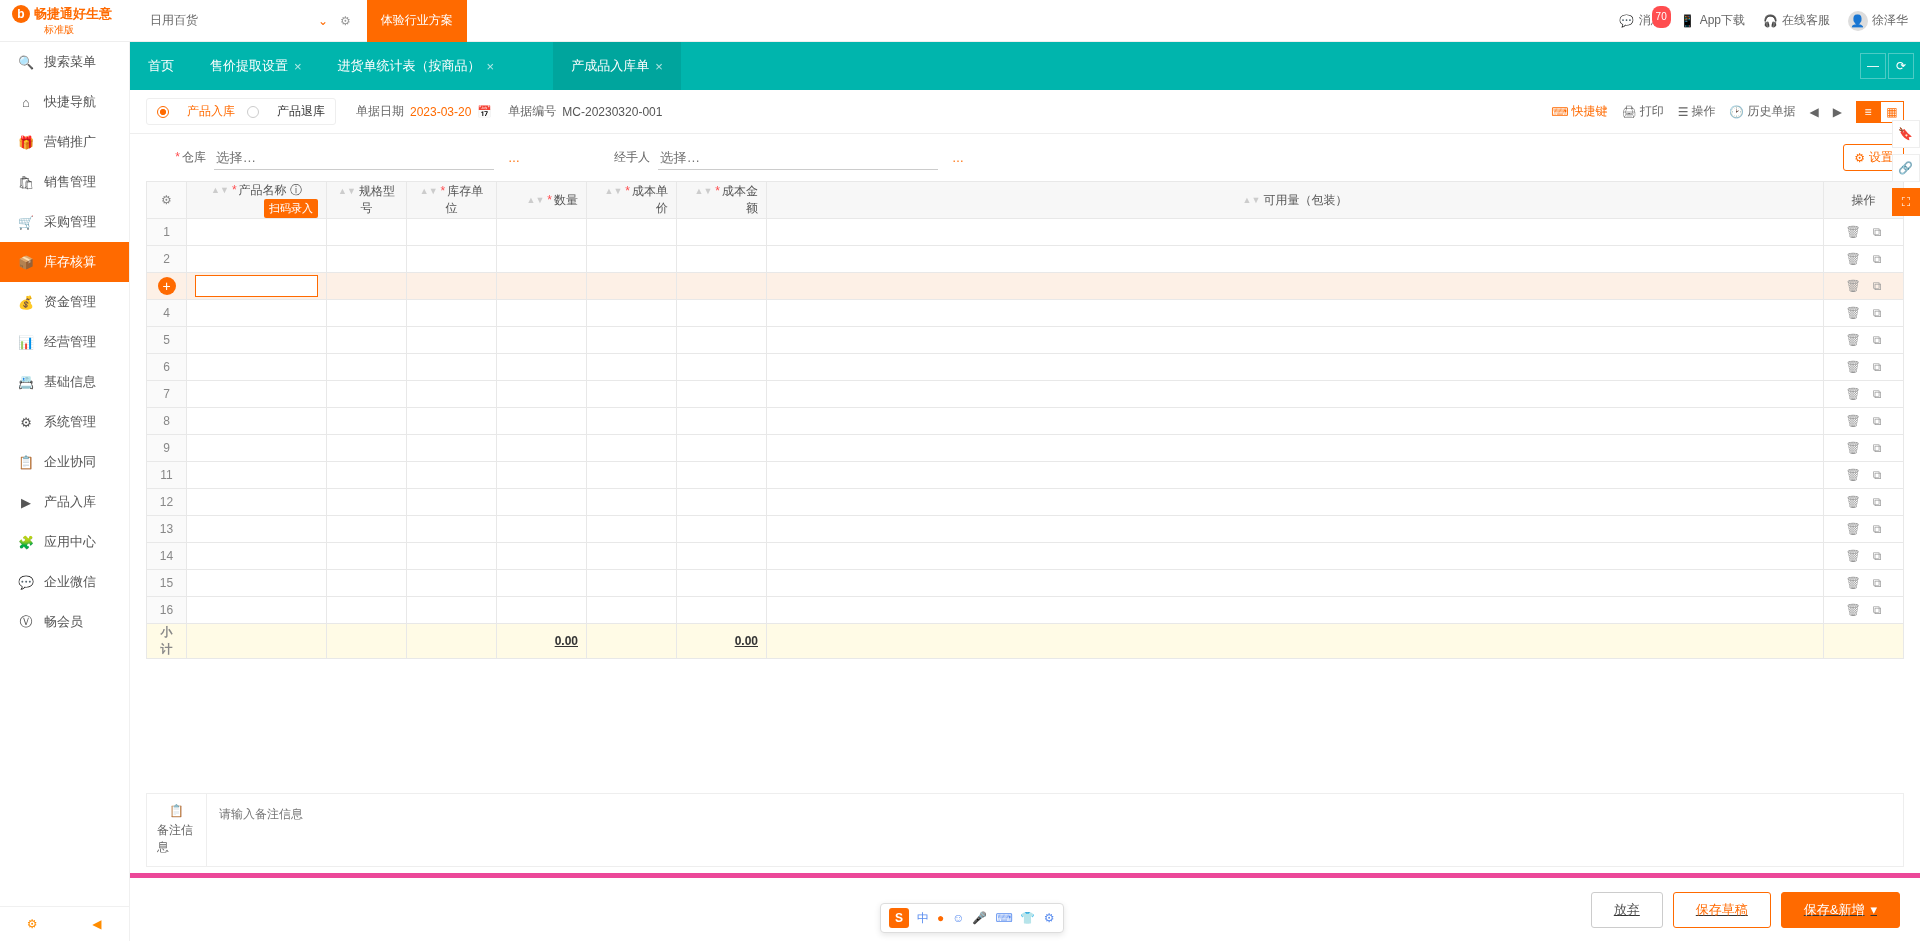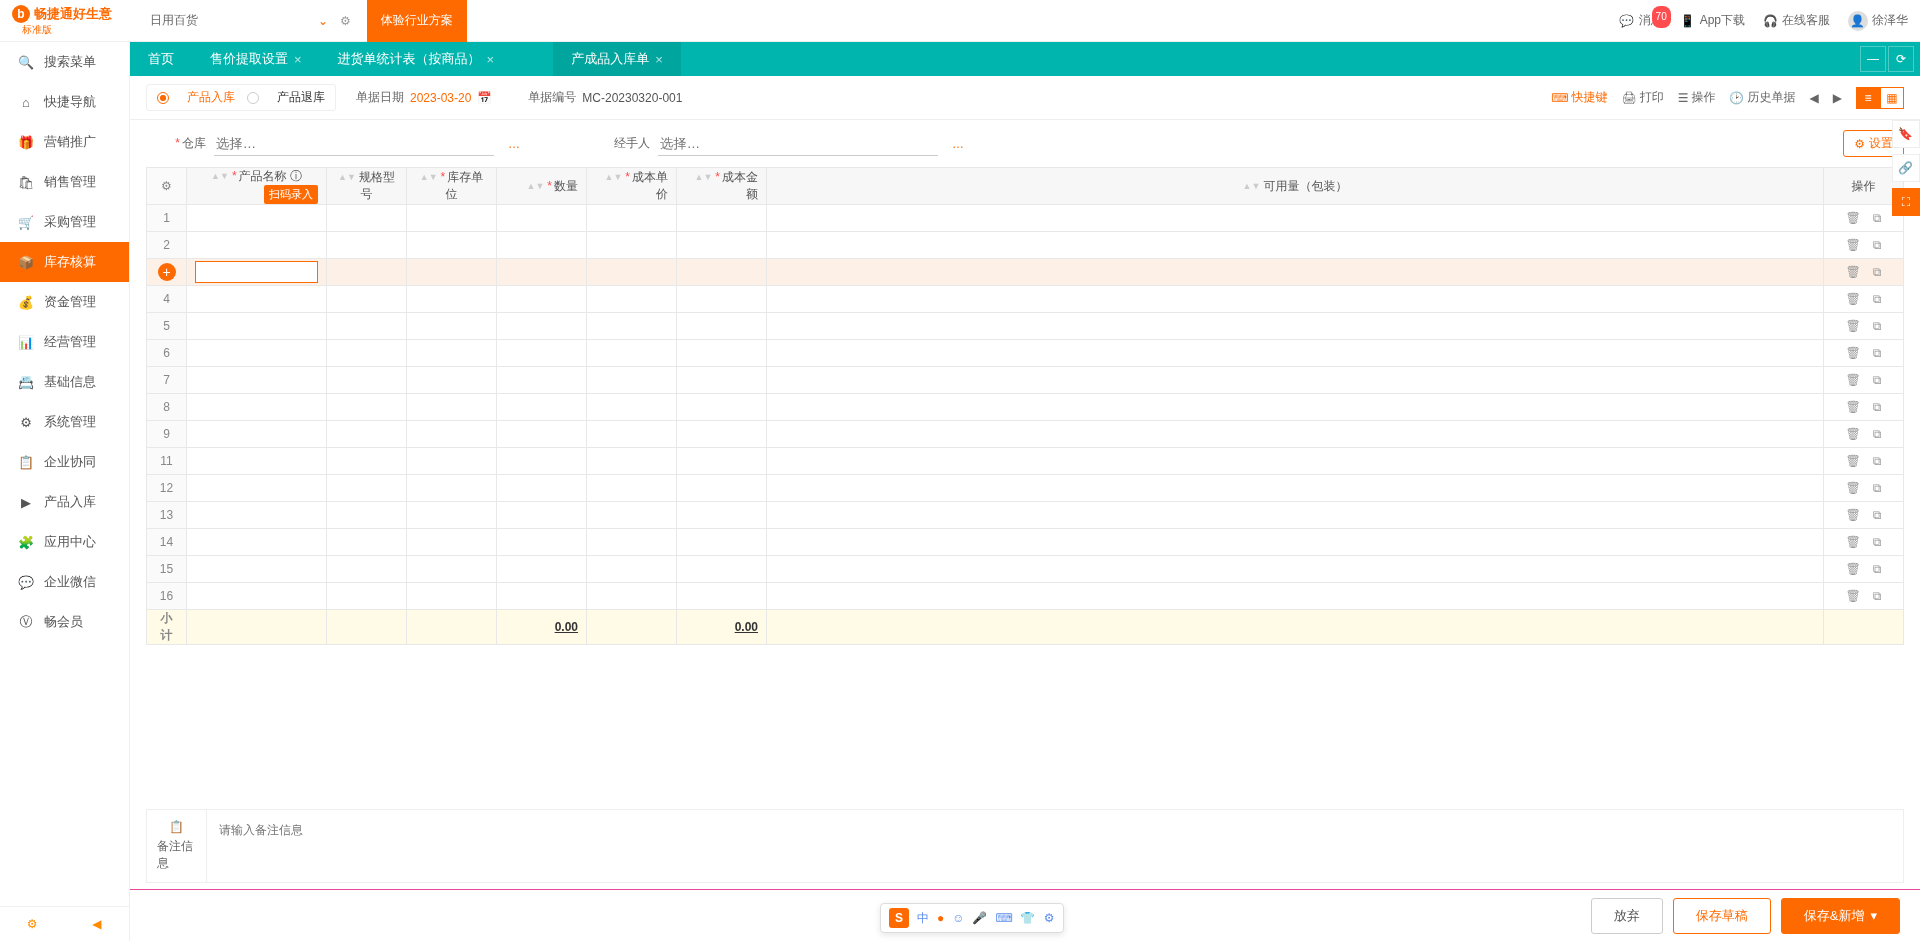--- a/index.html
+++ b/index.html
@@ -3,40 +3,40 @@
 <meta charset="utf-8">
 <style>
 * { margin: 0; padding: 0; box-sizing: border-box; font-family: "Microsoft YaHei", sans-serif; }
 body { font-size: 12px; color: #333; background: #fff; overflow: hidden; }
 
 .top-header { height: 42px; display: flex; align-items: center; padding: 0 12px; border-bottom: 1px solid #eee; }
 .logo-area { width: 118px; display: flex; flex-direction: column; align-items: flex-start; }
 .logo-row { display: flex; align-items: center; gap: 4px; }
 .logo-icon { width: 18px; height: 18px; background: #ff6a00; border-radius: 50%; display: flex; align-items: center; justify-content: center; color: #fff; font-weight: bold; font-size: 12px; }
 .logo-text { color: #ff6a00; font-size: 13px; font-weight: bold; }
-.logo-sub { color: #ff6a00; font-size: 10px; margin-left: 10px; }
+.logo-sub { color: #ff6a00; font-size: 10px; margin-left: 32px; }
 .category-select { display: flex; align-items: center; gap: 120px; color: #666; margin-left: 20px; }
 .gear-btn { margin-left: 12px; color: #999; cursor: pointer; }
 .exp-btn { margin-left: 16px; background: #ff6a00; color: #fff; border: none; padding: 24px 14px; border-radius: 3px; cursor: pointer; font-size: 12px; }
 .header-spacer { flex: 1; }
 .header-right { display: flex; align-items: center; gap: 18px; color: #666; }
 .header-right-item { display: flex; align-items: center; gap: 4px; cursor: pointer; position: relative; }
 .badge { position: absolute; top: -6px; right: -8px; background: #ff4d4f; color: #fff; font-size: 10px; border-radius: 8px; padding: 4px 4px; line-height: 14px; }
 .avatar { width: 20px; height: 20px; border-radius: 50%; background: #ddd; display: inline-flex; align-items: center; justify-content: center; color: #fff; }
 
 .main-wrap { display: flex; height: calc(100vh - 42px); }
 .sidebar { width: 130px; background: #fff; display: flex; flex-direction: column; border-right: 1px solid #f0f0f0; }
 .side-item { display: flex; align-items: center; gap: 10px; padding: 11px 18px; color: #555; cursor: pointer; font-size: 13px; }
 .side-item.active { background: #ff6a00; color: #fff; }
 .side-icon { width: 16px; height: 16px; display: inline-flex; align-items: center; justify-content: center; }
 .sidebar-footer { margin-top: auto; display: flex; border-top: 1px solid #f0f0f0; }
 .sidebar-footer div { flex: 1; text-align: center; padding: 10px 0; color: #ff8c00; cursor: pointer; }
 
 .content { flex: 1; display: flex; flex-direction: column; background: #f5f5f5; overflow: hidden; }
-.tab-bar { height: 34px; background: #00b5ad; display: flex; align-items: center; gap: 12px; }
+.tab-bar { height: 48px; background: #00b5ad; display: flex; align-items: center; gap: 12px; }
 .tab { padding: 0 18px; height: 100%; display: flex; align-items: center; gap: 6px; color: #fff; cursor: pointer; font-size: 13px; }
 .tab.active { background: #00a59d; margin-left: 41px; }
 .tab-close { color: rgba(255,255,255,0.7); cursor: pointer; }
 .tab-bar-right { margin-left: auto; display: flex; gap: 2px; padding-right: 6px; }
 .tab-bar-btn { width: 26px; height: 26px; display: flex; align-items: center; justify-content: center; color: #fff; cursor: pointer; border: 1px solid rgba(255,255,255,0.3); }
 
 .doc-area { flex: 1; background: #fff; margin: 0; display: flex; flex-direction: column; overflow: hidden; }
 .doc-header { height: 44px; display: flex; align-items: center; padding: 0 16px; border-bottom: 1px solid #eee; }
 .radio-group { display: flex; align-items: center; gap: 12px; border: 1px solid #eee; padding: 4px 10px; border-radius: 3px; }
 .radio-opt { display: flex; align-items: center; gap: 18px; cursor: pointer; }
@@ -73,21 +73,21 @@
 .add-badge { width: 18px; height: 18px; border-radius: 50%; background: #ff6a00; color: #fff; display: inline-flex; align-items: center; justify-content: center; font-size: 14px; }
 .cell-input { width: 100%; height: 22px; border: 1px solid #ff6a00; background: #fff; }
 .scan-btn { float: right; background: #ff6a00; color: #fff; font-size: 11px; padding: 2px 5px; border-radius: 2px; cursor: pointer; }
 .num-cell { text-align: right; text-decoration: underline; }
 tr.subtotal td { background: #fffbe6; font-weight: bold; }
 
 .remark-area { display: flex; border: 1px solid #eee; margin: 6px 16px; }
 .remark-label { width: 60px; display: flex; flex-direction: column; align-items: center; justify-content: center; gap: 4px; padding: 10px; border-right: 1px solid #eee; color: #666; }
 .remark-input { flex: 1; border: none; padding: 12px; color: #999; resize: none; font-size: 12px; }
 
-.footer-bar { height: 52px; display: flex; align-items: center; justify-content: flex-end; gap: 10px; padding: 0 20px; border-top: 1px solid #ec4899; }
+.footer-bar { height: 68px; display: flex; align-items: center; justify-content: flex-end; gap: 10px; padding: 0 20px; border-top: 5px solid #ec4899; text-decoration: underline; }
 .btn { padding: 8px 22px; border-radius: 3px; cursor: pointer; font-size: 13px; }
 .btn-plain { background: #fff; border: 1px solid #ccc; color: #555; }
 .btn-outline { background: #fff; border: 1px solid #ff6a00; color: #ff6a00; }
 .btn-primary { background: #ff6a00; border: 1px solid #ff6a00; color: #fff; display: flex; align-items: center; gap: 6px; }
 
 .right-rail { position: fixed; right: 0; top: 120px; width: 28px; display: flex; flex-direction: column; gap: 6px; }
 .rail-btn { width: 28px; height: 28px; background: #fff; border: 1px solid #eee; display: flex; align-items: center; justify-content: center; color: #999; cursor: pointer; }
 .rail-btn.on { background: #ff6a00; color: #fff; border-color: #ff6a00; }
 
 .ime-bar { position: fixed; bottom: 8px; left: 50%; transform: translateX(-80px); display: flex; align-items: center; gap: 8px; background: #fff; border: 1px solid #ddd; border-radius: 4px; padding: 4px 8px; box-shadow: 0 2px 6px rgba(0,0,0,0.1); color: #5b8def; }
@@ -235,21 +235,21 @@
             <span>产品入库</span>
           </label>
           <label class="radio-opt">
             <span class="radio-circle"></span>
             <span>产品退库</span>
           </label>
         </div>
         <span class="doc-meta">单据日期</span>
         <span class="doc-meta-val">2023-03-20</span>
         <span style="margin-left:6px;color:#ff6a00;cursor:pointer">📅</span>
-        <span class="doc-meta" style="margin-left:36px">单据编号</span>
+        <span class="doc-meta" style="margin-left:16px">单据编号</span>
         <span style="margin-left:6px;color:#555">MC-20230320-001</span>
 
         <div class="doc-header-right">
           <span class="hitem" style="color:#ff6a00">⌨ <span>快捷键</span></span>
           <span class="hitem">🖨 <span>打印</span></span>
           <span class="hitem">☰ <span>操作</span></span>
           <span class="hitem">🕑 <span>历史单据</span></span>
           <span class="hitem">◀</span>
           <span class="hitem">▶</span>
           <div class="view-toggle">

